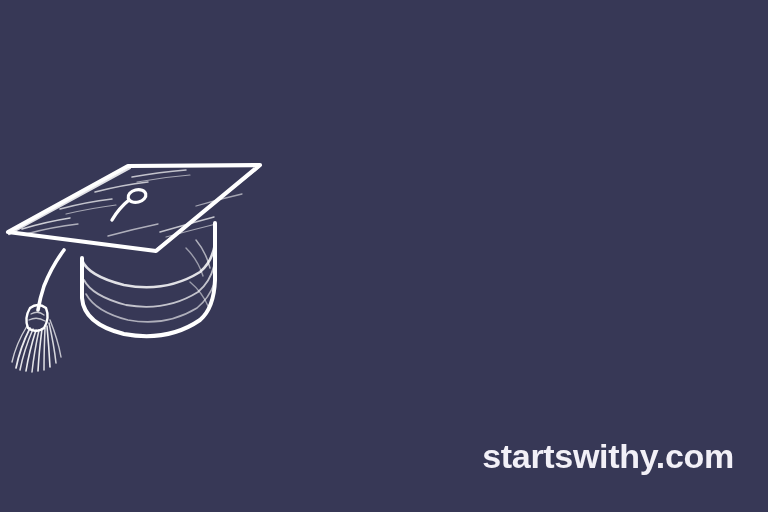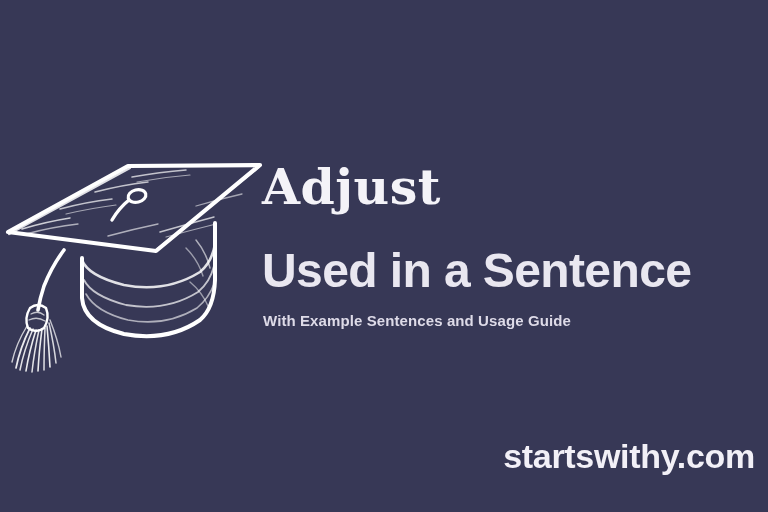--- a/index.html
+++ b/index.html
@@ -66,21 +66,21 @@
     color: #dedbe8;
     margin: 0;
     padding: 0;
     position: absolute;
     top: 150px;
     left: 1px;
     white-space: nowrap;
   }
   #site-brand {
     position: absolute;
-    right: 13px;
+    right: 34px;
     top: 437px;
     font-family: "Liberation Sans", sans-serif;
     font-weight: 700;
     font-size: 34px;
     letter-spacing: -0.3px;
     color: #f2f0f7;
     white-space: nowrap;
   }
 </style>
 </head>
@@ -134,21 +134,16 @@
         <path d="M45 180 Q44 203 44 222" stroke-width="1.5" opacity="0.85"></path>
         <path d="M47 178 Q49 200 50 219" stroke-width="1.6" opacity="0.9"></path>
         <path d="M49 175 Q54 197 56 215" stroke-width="1.5" opacity="0.8"></path>
         <path d="M27 178 Q16 196 12 214" stroke-width="1.4" opacity="0.75"></path>
         <path d="M50 172 Q58 192 61 209" stroke-width="1.4" opacity="0.7"></path>
 
       </g>
     </svg>
   </div>
 
-  <div id="text-block">
-    <div id="word-title">Adjust</div>
-    <div id="headline">Used in a Sentence</div>
-    <div id="tagline">With Example Sentences and Usage Guide</div>
-  </div>
 
   <div id="site-brand">startswithy.com</div>
 
 </div>
 
 </body></html>

